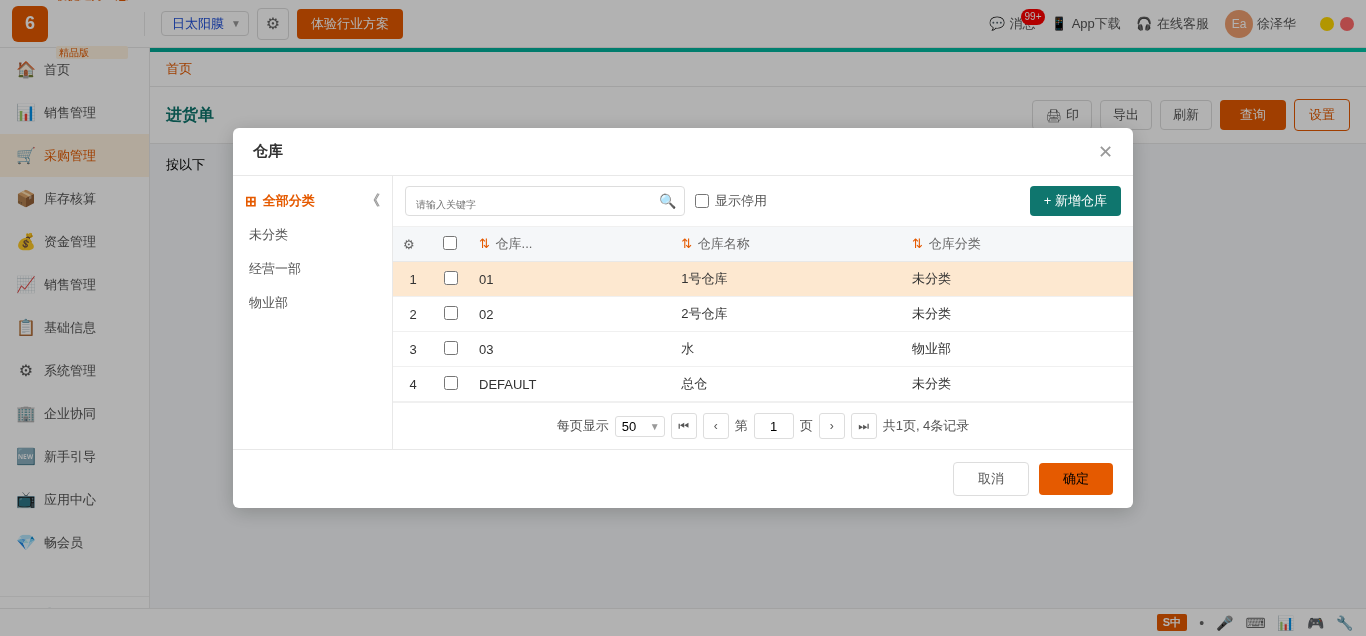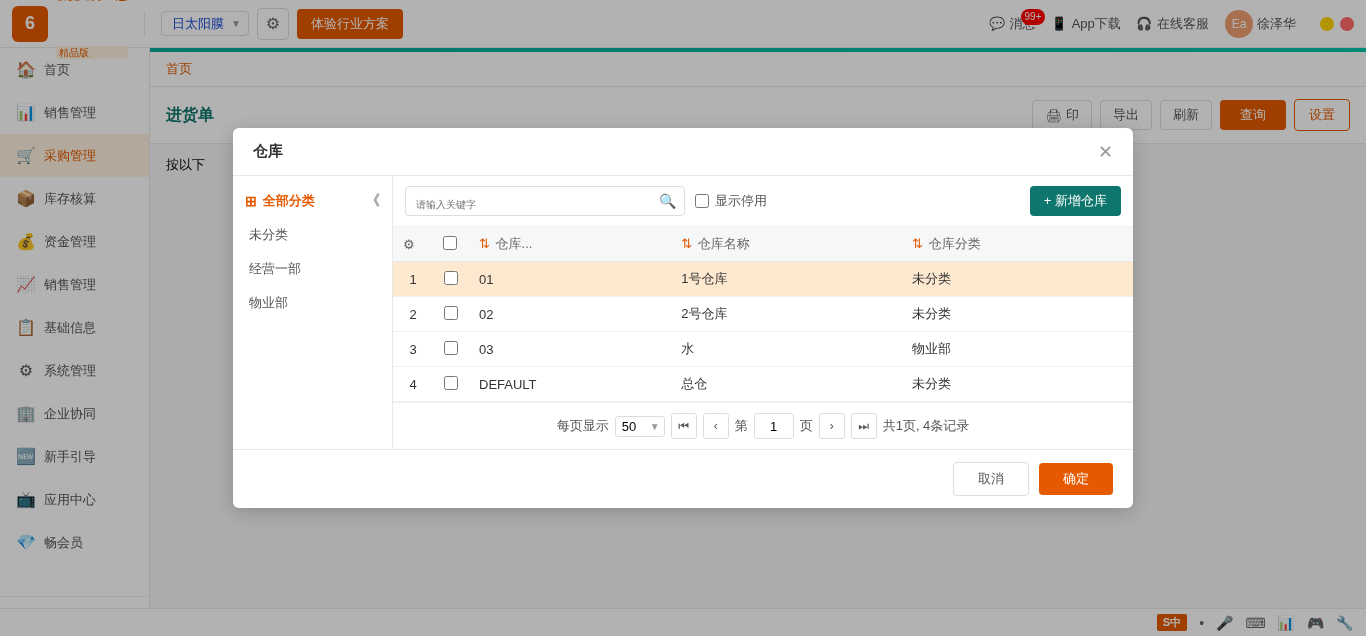--- a/index.html
+++ b/index.html
@@ -235,21 +235,21 @@
     .modal-footer {
       padding: 12px 20px;
       display: flex; align-items: center; justify-content: flex-end; gap: 10px;
       border-top: 1px solid #e8e8e8;
     }
     .btn-cancel {
       border: 1px solid #ddd; background: #fff; border-radius: 4px;
       padding: 7px 24px; font-size: 13px; cursor: pointer; color: #555;
     }
     .btn-confirm {
-      background: #e55a00; color: #ffffff; border: none; border-radius: 4px;
+      background: #e55a00; color: #000000; border: none; border-radius: 4px;
       padding: 7px 24px; font-size: 13px; cursor: pointer;
     }
 
     
     .status-bar {
       position: fixed; bottom: 0; left: 0; right: 0;
       height: 28px; background: #fff; border-top: 1px solid #e8e8e8;
       display: flex; align-items: center; justify-content: flex-end;
       padding: 0 12px; gap: 12px; font-size: 12px; color: #666; z-index: 100;
     }

